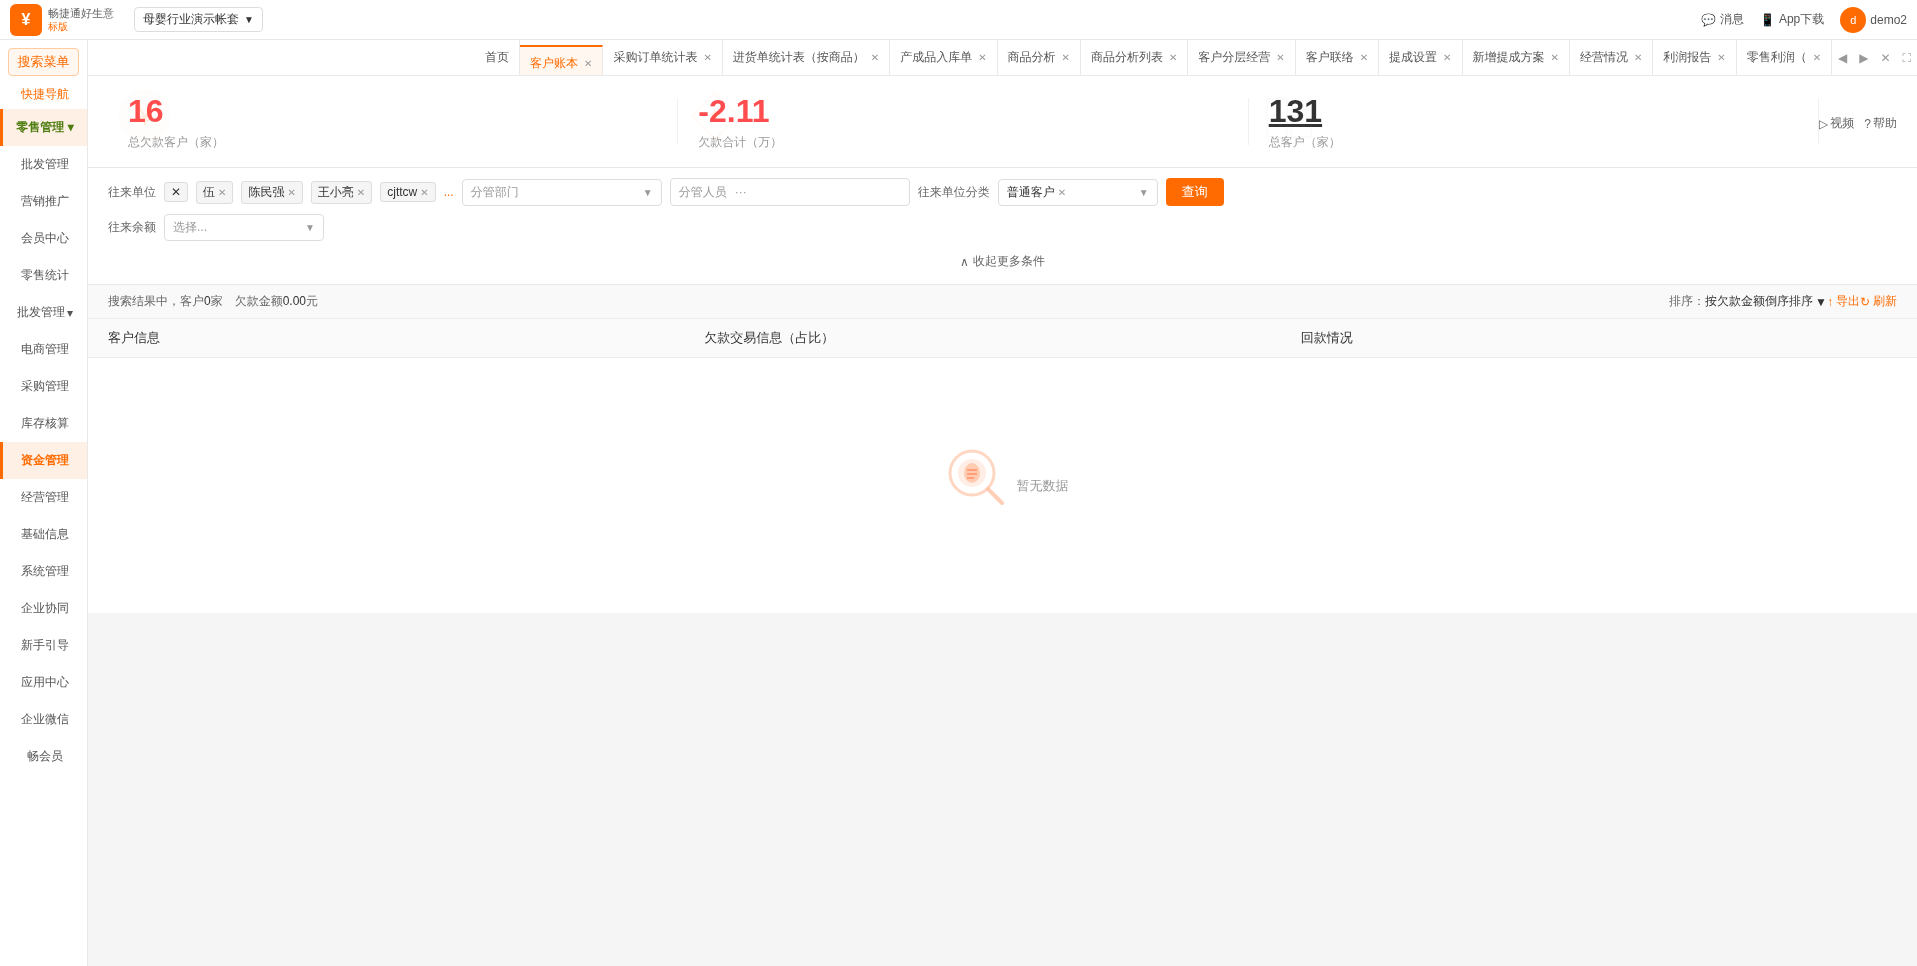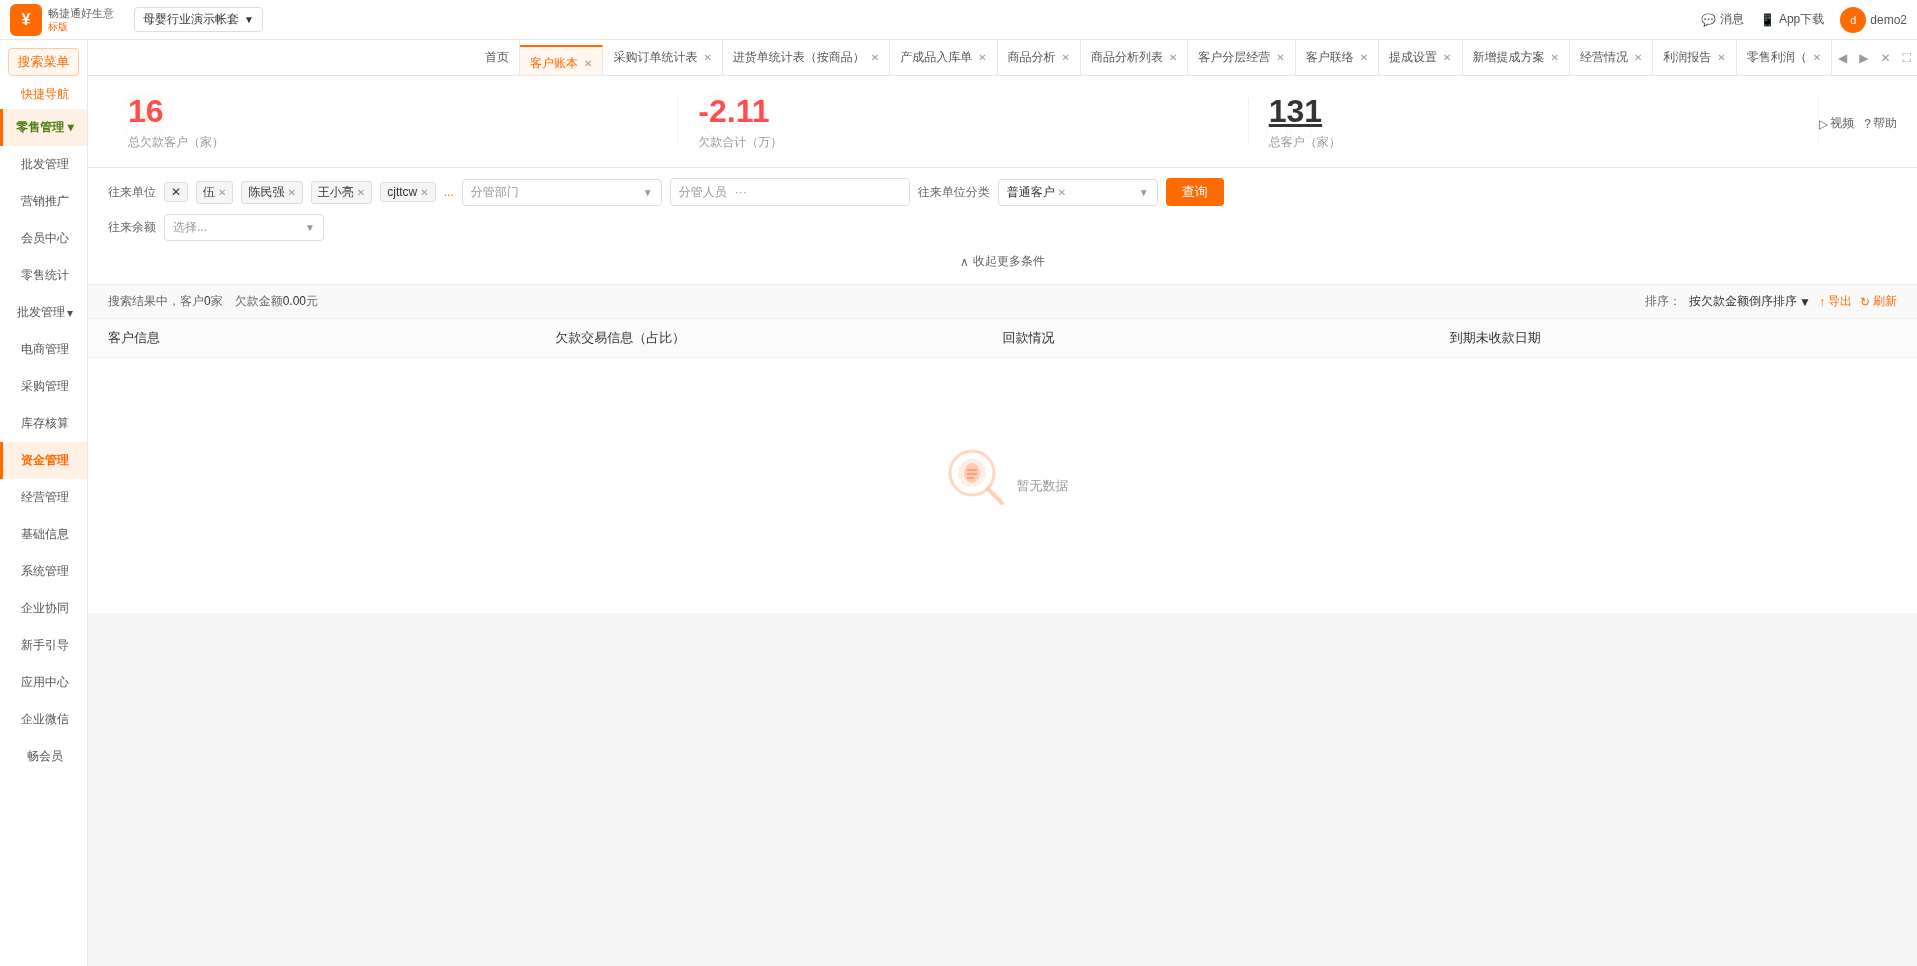--- a/index.html
+++ b/index.html
@@ -55,21 +55,21 @@
     .filter-select-label { color: #999; }
     .filter-select-arrow { margin-left: auto; color: #999; font-size: 10px; }
     .filter-dots { color: #999; cursor: pointer; padding: 2px 4px; }
     .search-btn { background: #ff6b00; color: #fff; border: none; border-radius: 4px; padding: 5px 16px; font-size: 13px; cursor: pointer; }
     .collapse-btn { display: flex; align-items: center; gap: 4px; font-size: 12px; color: #666; cursor: pointer; padding: 4px 8px; }
 
     
     .results-bar { display: flex; align-items: center; padding: 8px 20px; background: #f9f9f9; border-bottom: 1px solid #eee; gap: 20px; }
     .results-text { font-size: 12px; color: #666; }
     .results-text span { color: #333; }
-    .results-right { margin-left: auto; display: flex; align-items: center; gap: 8px; font-size: 12px; color: #666; }
+    .results-right { margin-left: auto; display: flex; align-items: center; font-size: 12px; color: #666; }
     .sort-btn { display: flex; align-items: center; gap: 2px; cursor: pointer; color: #333; }
     .action-btn { display: flex; align-items: center; gap: 3px; cursor: pointer; color: #ff6b00; }
 
     
     .table-container { background: #fff; margin: 0; }
     .table-header { display: flex; padding: 10px 20px; border-bottom: 1px solid #eee; background: #fafafa; }
     .table-header-cell { font-size: 13px; color: #333; font-weight: 500; }
     .col-customer { flex: 2; }
     .col-debt { flex: 2; }
     .col-repayment { flex: 2; }
@@ -342,21 +342,20 @@
               <span>刷新</span>
             </div>
           </div>
         </div>
 
         <div class="table-container">
           <div class="table-header">
             <div class="table-header-cell col-customer">客户信息</div>
             <div class="table-header-cell col-debt">欠款交易信息（占比）</div>
             <div class="table-header-cell col-repayment">回款情况</div>
-            <div class="table-header-cell col-date">到期未收款日期</div>
           </div>
 
           <div class="empty-state">
             <div style="margin-bottom:12px;">
               <svg width="80" height="80" viewBox="0 0 80 80">
 
                 <circle cx="35" cy="35" r="22" fill="none" stroke="#ffbb99" stroke-width="3" opacity="0.6"></circle>
                 <circle cx="35" cy="35" r="14" fill="#ffddcc" opacity="0.5"></circle>
                 <line x1="51" y1="51" x2="65" y2="65" stroke="#ffbb99" stroke-width="4" stroke-linecap="round" opacity="0.7"></line>
 

